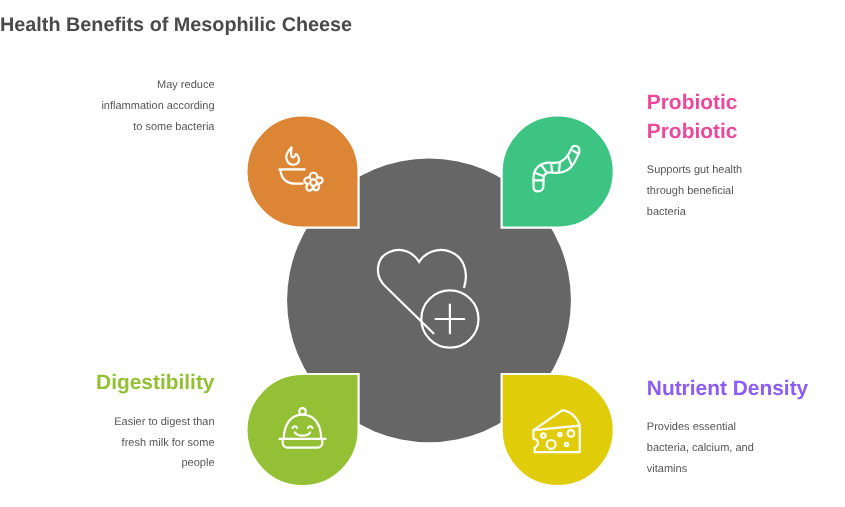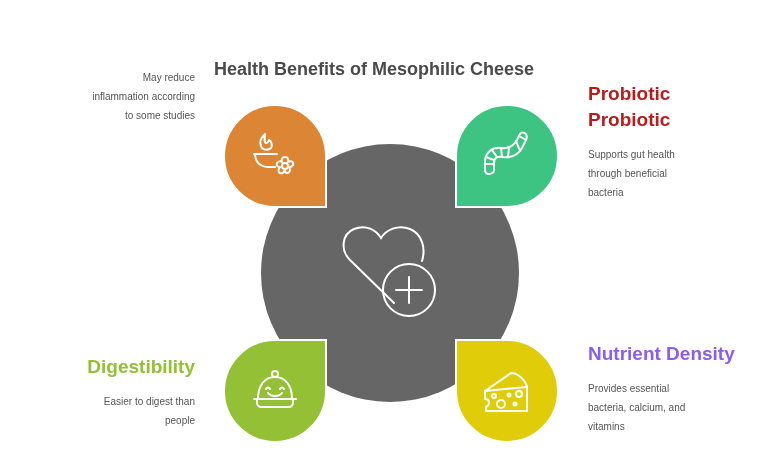--- a/index.html
+++ b/index.html
@@ -1,17 +1,17 @@
 <!DOCTYPE html>
 <html><head>
   <meta charset="utf-8">
   <style>
     html, body { margin: 0; padding: 0; background: #ffffff; }
     body { width: 768px; height: 461px; position: relative; overflow: hidden; font-family: "Liberation Sans", sans-serif; }
-    .title { position: absolute; left: 0; width: 748px; top: 12px; text-align: center; font-size: 18px; font-weight: bold; color: #4a4a4a; margin-top: 47px; }
+    .title { position: absolute; left: 0; width: 748px; top: 12px; text-align: left; font-size: 18px; font-weight: bold; color: #4a4a4a; }
     .hub { position: absolute; left: 261px; top: 144px; width: 258px; height: 258px; border-radius: 50%; background: #666666; }
     .leaf { position: absolute; width: 100px; height: 100px; border: 2px solid #ffffff; box-sizing: content-box; }
     .leaf.tl { left: 223px; top: 104px; border-radius: 50% 50% 0 50%; }
     .leaf.tr { left: 455px; top: 104px; border-radius: 50% 50% 50% 0; }
     .leaf.bl { left: 223px; top: 339px; border-radius: 50% 0 50% 50%; }
     .leaf.br { left: 455px; top: 339px; border-radius: 0 50% 50% 50%; }
     .leaf svg { position: absolute; left: 24px; top: 24px; width: 52px; height: 52px; }
     .hub-icon { position: absolute; left: 336px; top: 220px; width: 110px; height: 110px; }
     .block { position: absolute; }
     .block.left { text-align: right; }
@@ -68,42 +68,43 @@
     <circle cx="28" cy="30" r="1.5"></circle>
     <circle cx="38" cy="29" r="3"></circle>
     <circle cx="34" cy="39" r="1.5"></circle>
   </svg>
 </div>
 
 <div class="block left" style="left:20px; top:56px; width:175px;">
   <div class="desc">
     <div>May reduce</div>
     <div>inflammation according</div>
-    <div>to some studies</div>
+    <div>to some bacteria</div>
   </div>
 </div>
 
 <div class="block right" style="left:588px; top:81px; width:175px;">
-  <div class="head" style="color:#b91c1c">
+  <div class="head" style="color:#ec4899">
     <div>Probiotic</div>
     <div>Probiotic</div>
   </div>
   <div class="desc">
     <div>Supports gut health</div>
     <div>through beneficial</div>
     <div>bacteria</div>
   </div>
 </div>
 
-<div class="block left" style="left:20px; top:354px; width:175px;">
+<div class="block left" style="left:20px; top:336px; width:175px;">
   <div class="head" style="color:#93C035">
     <div>Digestibility</div>
   </div>
   <div class="desc">
     <div>Easier to digest than</div>
+    <div>fresh milk for some</div>
     <div>people</div>
   </div>
 </div>
 
 <div class="block right" style="left:588px; top:341px; width:178px;">
   <div class="head" style="color:#8b5cf6">
     <div>Nutrient Density</div>
   </div>
   <div class="desc">
     <div>Provides essential</div>

